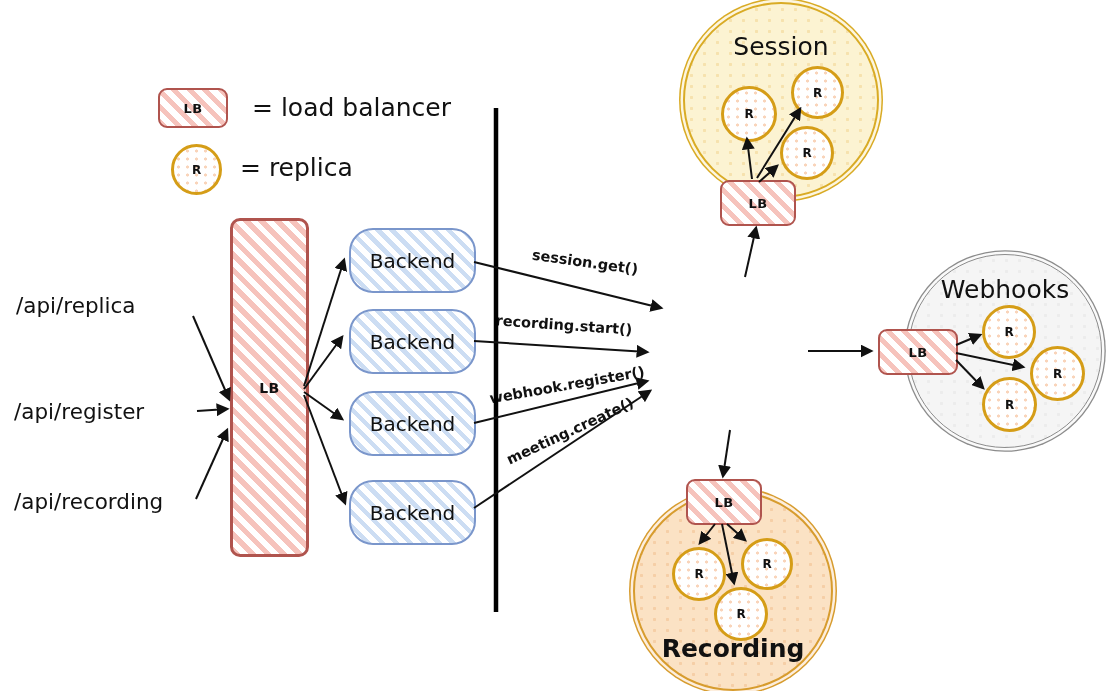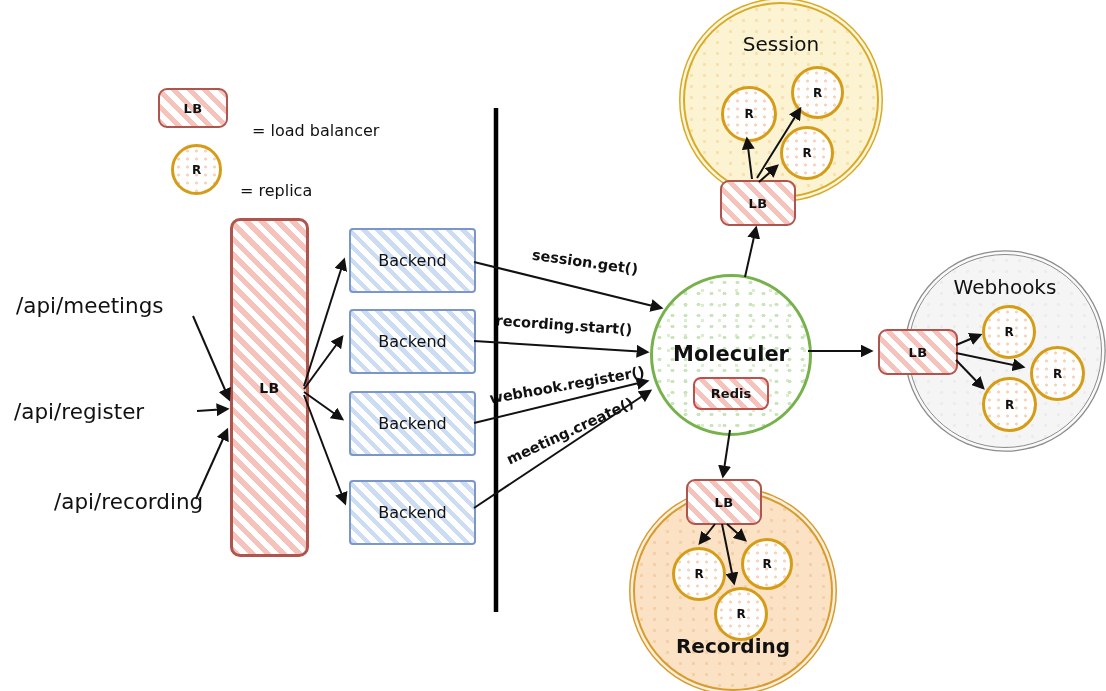--- a/index.html
+++ b/index.html
@@ -15,23 +15,23 @@
     background:repeating-linear-gradient(45deg,#f6c3bc 0 5px,rgba(255,255,255,0) 5px 11px),#fff;
     font-weight:bold;font-size:13px;letter-spacing:.5px;
   }
   .big-lb{
     border:3px solid #b0544e;border-radius:10px;
     background:repeating-linear-gradient(45deg,#f6c3bc 0 5.5px,rgba(255,255,255,0) 5.5px 11px),#fff;
     font-weight:bold;font-size:14px;letter-spacing:.5px;
   }
   
   .backend{
-    border:2.5px solid #7a96cb;border-radius:4px;
+    border:2.5px solid #7a96cb;border-radius:24px;
     background:repeating-linear-gradient(45deg,#ccddf3 0 4.5px,rgba(255,255,255,0) 4.5px 10px),#fff;
-    font-size:16px;
+    font-size:20px;
   }
   
   .replica{
     border:3px solid #d59d17;border-radius:50%;
     background-color:#fff;
     background-image:radial-gradient(#f9d4ba 1.5px,transparent 2px);
     background-size:9px 8px;
     font-weight:bold;font-size:12px;
   }
   
@@ -50,40 +50,40 @@
     border:1.8px solid #8c8c8c;
     box-shadow:0 0 0 2.5px #fafafa,0 0 0 3.8px #8c8c8c;
   }
   .cluster-recording{
     background-color:#fbe2c4;
     background-image:radial-gradient(rgba(235,170,110,.35) 1.5px,transparent 2px);
     background-size:13px 11px;
     border:2px solid #d79c2e;
     box-shadow:0 0 0 2.5px #fdeedd,0 0 0 4px #d79c2e;
   }
-  .cluster-title{position:absolute;width:100%;text-align:center;font-size:20px;}
+  .cluster-title{position:absolute;width:100%;text-align:center;font-size:25px;}
   
   .moleculer{
     border:3px solid #77b14c;border-radius:50%;
     background-color:#fff;
     background-image:radial-gradient(#c9e5ba 1.8px,transparent 2.3px),radial-gradient(#daeecd 1.5px,transparent 2px);
     background-size:13px 11px,17px 15px;
     background-position:0 0,7px 6px;
   }
   .moleculer-title{position:absolute;top:65px;width:100%;text-align:center;font-weight:bold;font-size:21px;}
   .redis-chip{
     position:absolute;left:50%;top:100px;transform:translateX(-50%);
     width:72px;height:29px;
     border:2.5px solid #bf4f4a;border-radius:8px;
     background:repeating-linear-gradient(45deg,#f6c3bc 0 5px,rgba(255,255,255,0) 5px 11px),#fff;
     font-weight:bold;font-size:13px;
   }
   
   .api-label{font-size:21.5px;white-space:nowrap;}
-  .legend-text{font-size:16px;white-space:nowrap;margin-top:28px;}
+  .legend-text{font-size:25px;white-space:nowrap;}
   .call-label{
     position:absolute;transform:translate(-50%,-50%) rotate(var(--r));
     font-size:14.5px;font-weight:bold;white-space:nowrap;
   }
   svg.connectors{position:absolute;left:0;top:0;pointer-events:none;}
   svg.connectors line{stroke:#111;stroke-width:2;}
   svg.connectors line.divider{stroke:#000;stroke-width:4.5;}
 </style>
 </head>
 <body>
@@ -100,40 +100,36 @@
 
   <div class="abs cluster cluster-recording" style="left:633px;top:491px;width:196px;height:196px;">
     <div class="cluster-title" style="top:141px;font-weight:bold;">Recording</div>
   </div>
 
   <div class="abs lb-chip flexc" style="left:158px;top:88px;width:66px;height:36px;">LB</div>
   <div class="abs legend-text" style="left:252px;top:93px;">= load balancer</div>
   <div class="abs replica flexc" style="left:171px;top:144px;width:45px;height:45px;">R</div>
   <div class="abs legend-text" style="left:240px;top:153px;">= replica</div>
 
-  <div class="abs api-label" style="left:16px;top:293px;">/api/meetings</div>
+  <div class="abs api-label" style="left:16px;top:293px;">/api/replica</div>
   <div class="abs api-label" style="left:14px;top:399px;">/api/register</div>
-  <div class="abs api-label" style="left:14px;top:489px;margin-left:40px;">/api/recording</div>
+  <div class="abs api-label" style="left:14px;top:489px;">/api/recording</div>
 
   <div class="abs big-lb flexc" style="left:230px;top:218px;width:73px;height:333px;">LB</div>
 
   <div class="abs backend flexc" style="left:349px;top:228px;width:123px;height:61px;">Backend</div>
   <div class="abs backend flexc" style="left:349px;top:309px;width:123px;height:61px;">Backend</div>
   <div class="abs backend flexc" style="left:349px;top:391px;width:123px;height:61px;">Backend</div>
   <div class="abs backend flexc" style="left:349px;top:480px;width:123px;height:61px;">Backend</div>
 
   <div class="call-label" style="left:585px;top:262px;--r:8deg;">session.get()</div>
   <div class="call-label" style="left:564px;top:325px;--r:4deg;">recording.start()</div>
   <div class="call-label" style="left:567px;top:385px;--r:-10deg;">webhook.register()</div>
   <div class="call-label" style="left:570px;top:431px;--r:-25deg;">meeting.create()</div>
 
-  <div class="abs moleculer" style="left:650px;top:274px;width:156px;height:156px;">
-    <div class="moleculer-title">Moleculer</div>
-    <div class="redis-chip flexc">Redis</div>
-  </div>
 
   <div class="abs replica flexc" style="left:721px;top:86px;width:50px;height:50px;">R</div>
   <div class="abs replica flexc" style="left:791px;top:66px;width:47px;height:47px;">R</div>
   <div class="abs replica flexc" style="left:780px;top:126px;width:48px;height:48px;">R</div>
   <div class="abs lb-chip flexc" style="left:720px;top:180px;width:72px;height:42px;">LB</div>
 
   <div class="abs replica flexc" style="left:982px;top:305px;width:48px;height:48px;">R</div>
   <div class="abs replica flexc" style="left:1030px;top:346px;width:49px;height:49px;">R</div>
   <div class="abs replica flexc" style="left:982px;top:377px;width:49px;height:49px;">R</div>
   <div class="abs lb-chip flexc" style="left:878px;top:329px;width:76px;height:42px;">LB</div>

